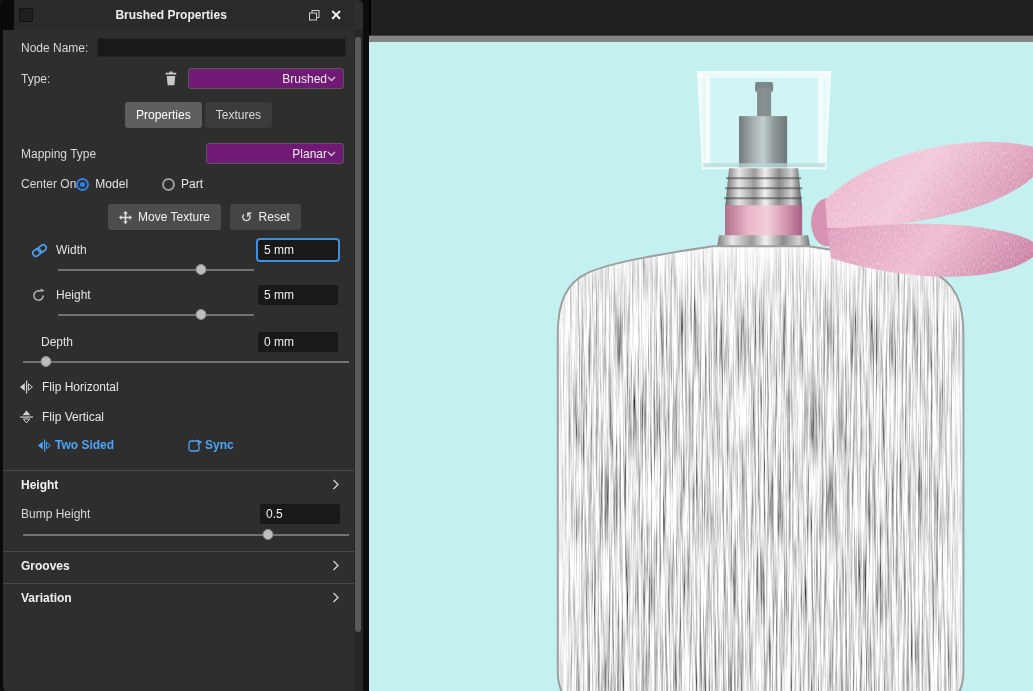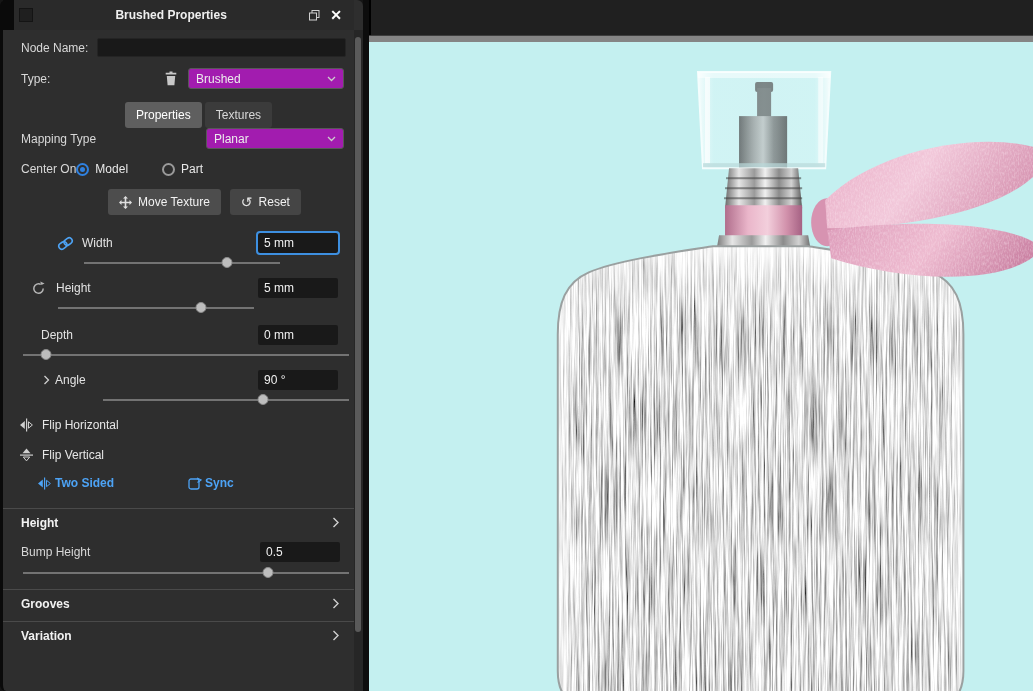--- a/index.html
+++ b/index.html
@@ -20,30 +20,30 @@
   .row{display:flex;align-items:center;padding:0 6px 0 18px;}
   .lbl{color:#d8d8d8;}
   .spacer{flex:1;}
 
   .rn{margin-top:8px;gap:9px;}
   .txt{flex:1;height:19px;background:#191919;border:1px solid #242424;border-radius:2px;color:#eee;
        font-family:inherit;font-size:12px;padding:0 5px;margin-right:2px;outline:none;box-sizing:border-box;}
 
   .rt{margin-top:11px;padding-right:10px;}
   .trash{display:flex;margin-right:10px;cursor:pointer;}
-  .select{height:21px;background:#a21caf;border:1px solid #585858;border-radius:3px;color:#ececec;
-          display:flex;align-items:center;justify-content:space-between;padding:0 7px;box-sizing:border-box;cursor:pointer;}
+  .select{height:21px;background:#701a75;border:1px solid #585858;border-radius:3px;color:#ececec;
+          display:flex;align-items:center;justify-content:flex-end;padding:0 7px;box-sizing:border-box;cursor:pointer;}
   .sel-type{width:156px;}
   .sel-map{width:138px;}
 
   .tabs-row{margin-top:13px;padding-left:122px;display:flex;gap:3px;}
   .tab{padding:6px 11px;border-radius:3px;background:#3b3b3b;color:#d8d8d8;cursor:pointer;}
   .tab.active{background:#5f5f5f;color:#fff;}
 
-  .rm{padding-right:10px;}
+  .rm{margin-top:15px;padding-right:10px;}
   .rc{margin-top:13px;}
   .radio{width:13px;height:13px;border-radius:50%;border:2px solid #9a9a9a;box-sizing:border-box;position:relative;flex:none;cursor:pointer;}
   .radio.selected{border-color:var(--accent,#2f81e0);}
   .radio.selected::after{content:'';position:absolute;inset:2px;border-radius:50%;background:var(--accent,#2f81e0);}
   .radio-lbl{margin-left:6px;color:#e8e8e8;}
   .rc .radio:first-of-type{margin-left:96px;}
   .gap34{width:34px;flex:none;}
 
   .rb{margin-top:13px;padding-left:105px;gap:9px;}
   .btn{display:flex;align-items:center;gap:6px;height:26px;padding:0 11px;border:none;border-radius:3px;
@@ -56,21 +56,21 @@
   .sect-t{font-weight:700;color:#f2f2f2;flex:1;}
 
   .p-top{display:flex;align-items:center;height:24px;padding:0 16px 0 28px;}
   .p-ic{width:19px;display:flex;flex:none;cursor:pointer;}
   .p-lbl{margin-left:6px;color:#e2e2e2;}
   .p-field{margin-left:auto;width:80px;height:20px;background:#191919;border-radius:2px;color:#f0f0f0;
            display:flex;align-items:center;padding:0 6px;box-sizing:border-box;cursor:text;}
   .p-field.focused{outline:2px solid var(--focus,#3d8fe0);}
   .pt-depth{padding-left:38px;margin-top:8px;}
   .pt-angle{padding-left:40px;margin-top:6px;gap:5px;}
-  .param.w{margin-top:16px;padding-left:26px;}
+  .param.w{margin-top:8px;}
   .param.h{margin-top:6px;}
 
   .slider{position:relative;height:15px;cursor:pointer;}
   .slider .track{position:absolute;left:0;right:0;top:7px;height:1.6px;background:#737373;}
   .slider .handle{position:absolute;top:2px;left:var(--pct,50%);transform:translateX(-50%);
                   width:11px;height:11px;border-radius:50%;background:#bdbdbd;border:1px solid #8a8a8a;box-sizing:border-box;}
   .s-wh{margin-left:55px;width:196px;}
   .s-full{margin-left:20px;width:326px;}
   .s-angle{margin-left:100px;width:246px;}
 
@@ -220,33 +220,20 @@
         <div class="p-top pt-depth">
           <span class="p-lbl" style="margin-left:0">Depth</span>
           <span class="p-field">0 mm</span>
         </div>
         <div class="slider s-full" style="--pct: 7%;">
           <div class="track"></div>
             <div class="handle"></div>
         </div>
       </div>
 
-      <div class="param">
-        <div class="p-top pt-angle">
-          <svg width="7" height="10" viewBox="0 0 7 10">
-              <path d="M1.5,1 L5.5,5 L1.5,9" stroke="#cfcfcf" fill="none" stroke-width="1.3"></path>
-            </svg>
-          <span class="p-lbl" style="margin-left:0">Angle</span>
-          <span class="p-field">90 °</span>
-        </div>
-        <div class="slider s-angle" style="--pct: 65%;">
-          <div class="track"></div>
-            <div class="handle"></div>
-        </div>
-      </div>
 
       <div class="linkrow">
         <svg width="15" height="14" viewBox="0 0 15 14">
             <rect x="7" y="0.5" width="1.2" height="13" fill="#cfcfcf"></rect>
             <path fill="#cfcfcf" d="M5.8,3 L5.8,11 L1,7 Z"></path>
             <path fill="none" stroke="#cfcfcf" d="M9.5,3.8 L9.5,10.2 L13.4,7 Z"></path>
           </svg>
         <span>Flip Horizontal</span>
       </div>
 

